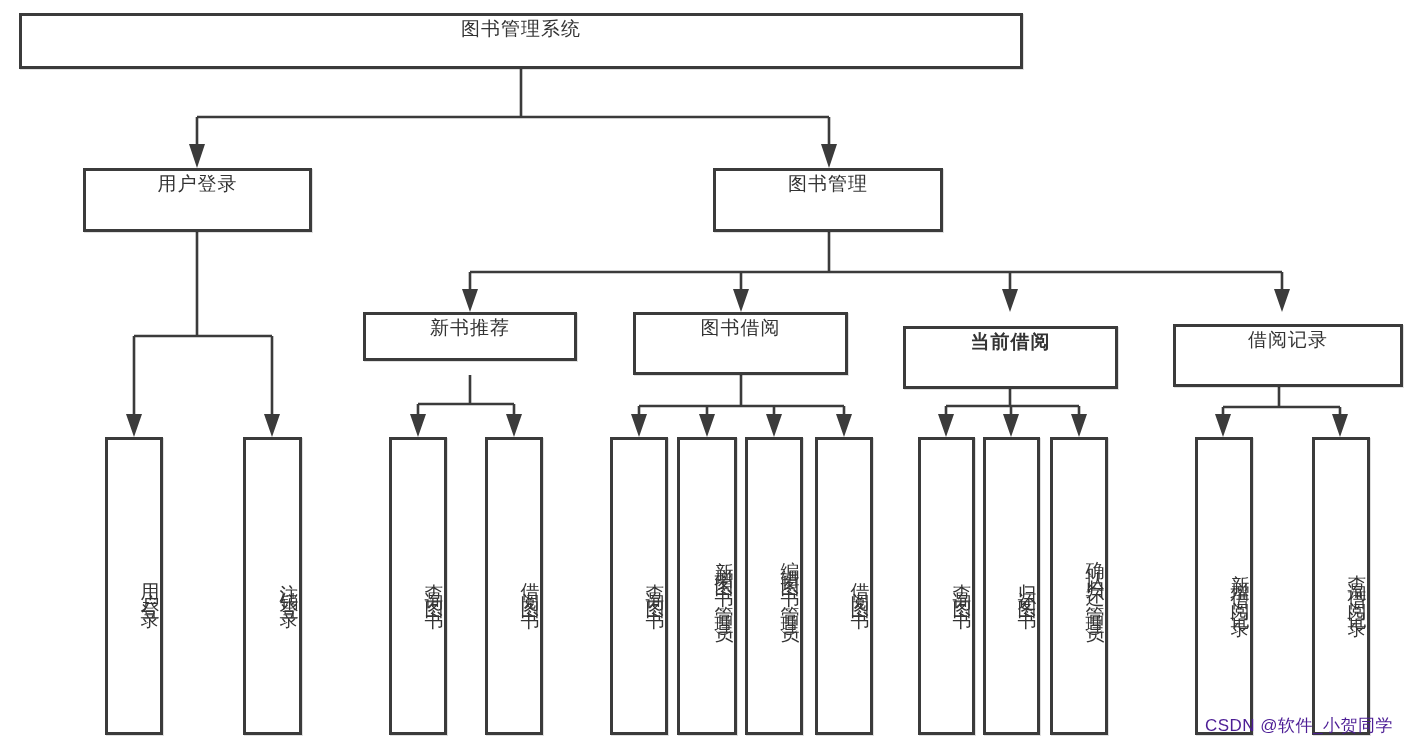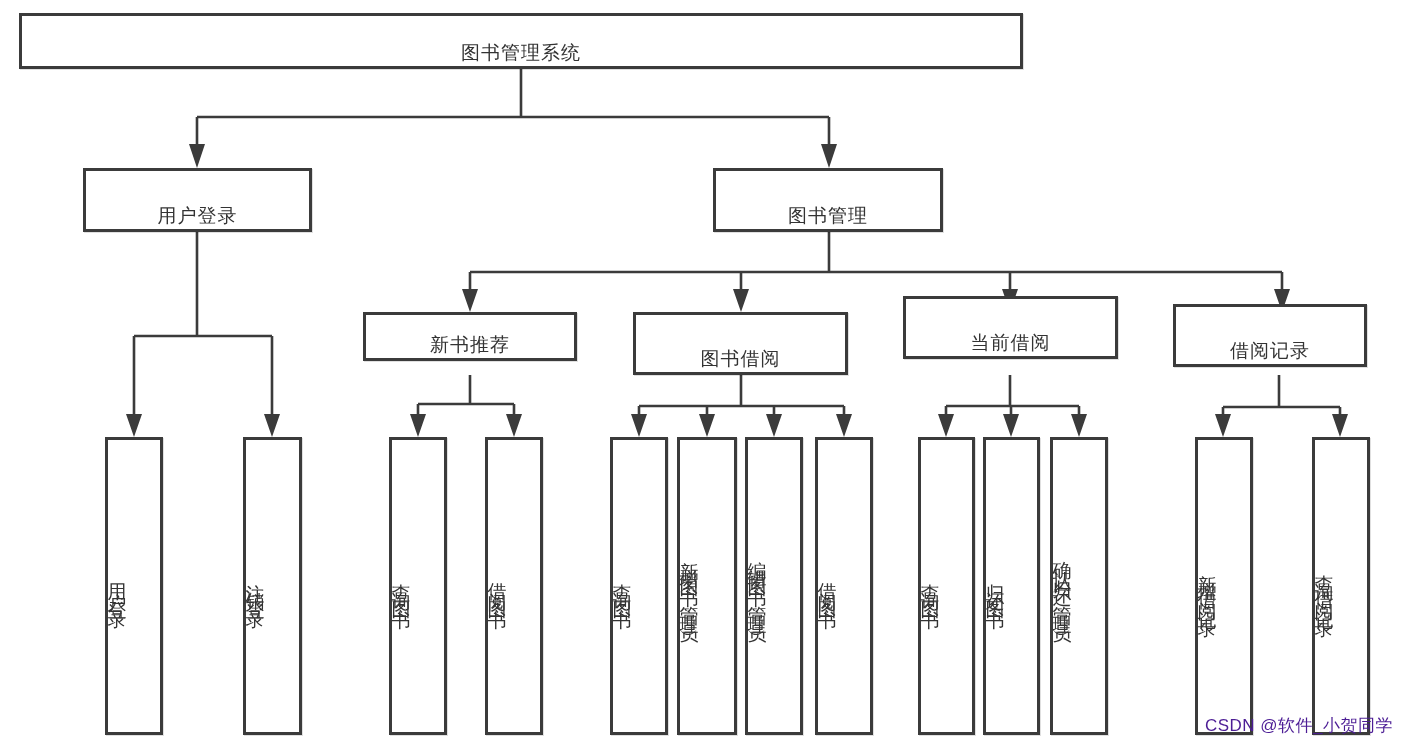--- a/index.html
+++ b/index.html
@@ -11,42 +11,42 @@
     overflow:hidden;
   }
   .wires{position:absolute;left:0;top:0;width:1405px;height:747px;pointer-events:none;}
   .wires path.line{fill:none;stroke:#3b3b3b;stroke-width:2.6;}
   .wires path.head{fill:#3b3b3b;stroke:none;}
   .node{
     position:absolute;
     box-sizing:border-box;
     border:3px solid #3b3b3b;
     background:#ffffff;
-    display:flex;align-items:flex-end;justify-content:center;
+    display:flex;align-items:flex-start;justify-content:center;
     color:#333333;
     font-size:19px;
     letter-spacing:1px;
     text-align:center;
     box-shadow:1px 1px 0 rgba(0,0,0,0.12);
   }
   .leaf{
     writing-mode:vertical-rl;
     text-orientation:mixed;
     letter-spacing:9px;
     line-height:1;
     padding:4px 0;
   }
   
   .n-root        {left:19px;  top:13px;  width:1004px; height:56px;}
   .n-login       {left:83px;  top:168px; width:229px;  height:64px;}
   .n-bookmgmt    {left:713px; top:168px; width:230px;  height:64px;}
   .n-newrec      {left:363px; top:312px; width:214px;  height:49px;}
   .n-borrow      {left:633px; top:312px; width:215px;  height:63px;}
-  .n-current     {left:903px; top:296px; width:215px;  height:63px;}
-  .n-records     {left:1173px;top:304px; width:194px;  height:63px;}
+  .n-current     {left:903px; top:326px; width:215px;  height:63px;font-weight:bold;}
+  .n-records     {left:1173px;top:324px; width:230px;  height:63px;}
   .n-g1a{left:105px; top:437px;width:58px;height:298px;}
   .n-g1b{left:243px; top:437px;width:59px;height:298px;}
   .n-g2a{left:389px; top:437px;width:58px;height:298px;}
   .n-g2b{left:485px; top:437px;width:58px;height:298px;}
   .n-g3a{left:610px; top:437px;width:58px;height:298px;}
   .n-g3b{left:677px; top:437px;width:60px;height:298px;}
   .n-g3c{left:745px; top:437px;width:58px;height:298px;}
   .n-g3d{left:815px; top:437px;width:58px;height:298px;}
   .n-g4a{left:918px; top:437px;width:57px;height:298px;}
   .n-g4b{left:983px; top:437px;width:57px;height:298px;}

